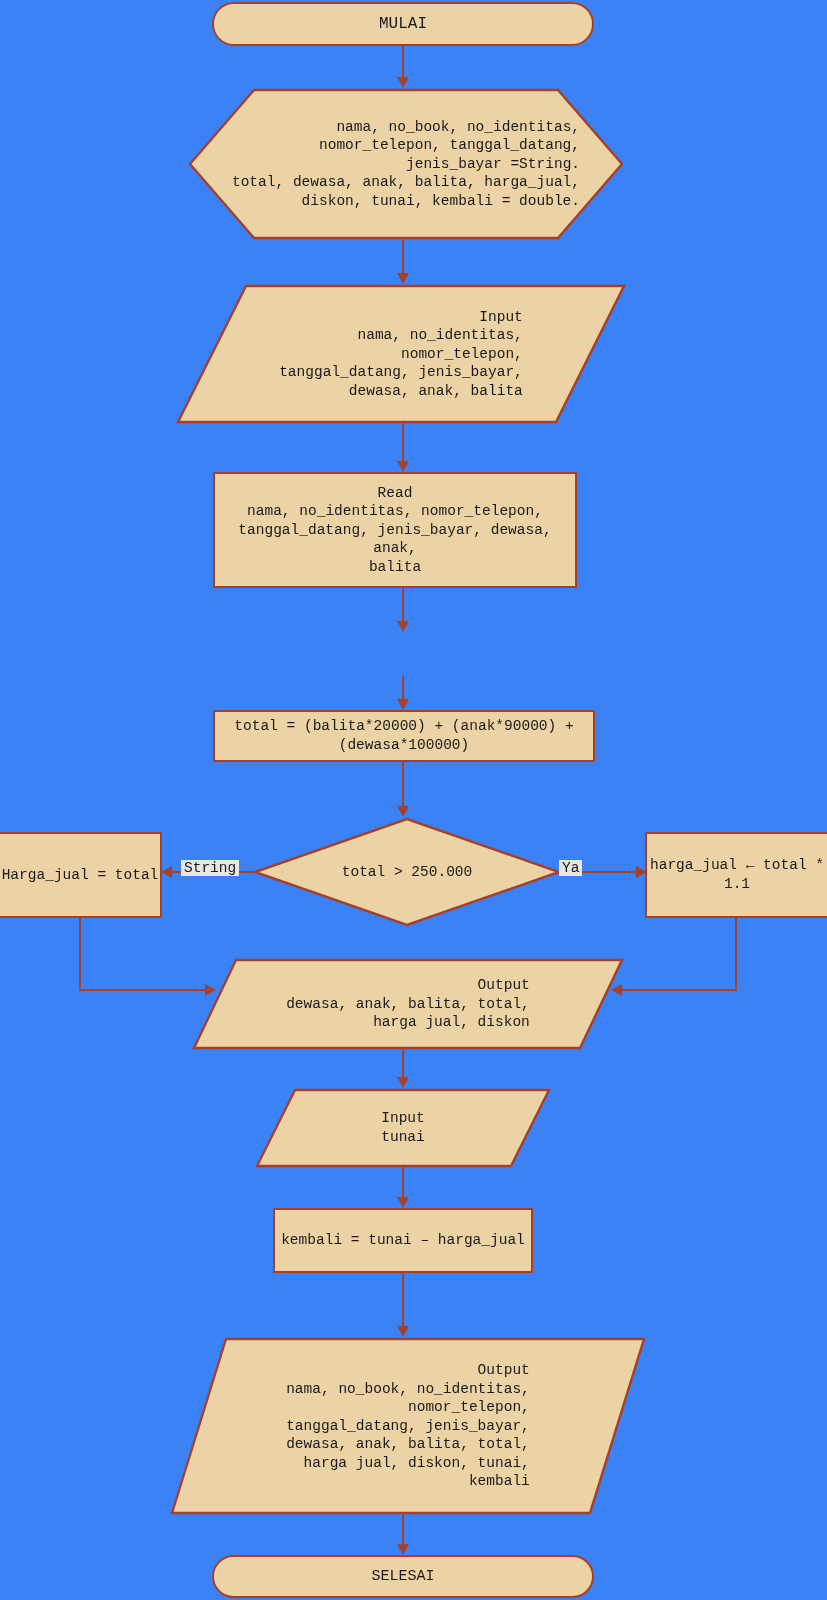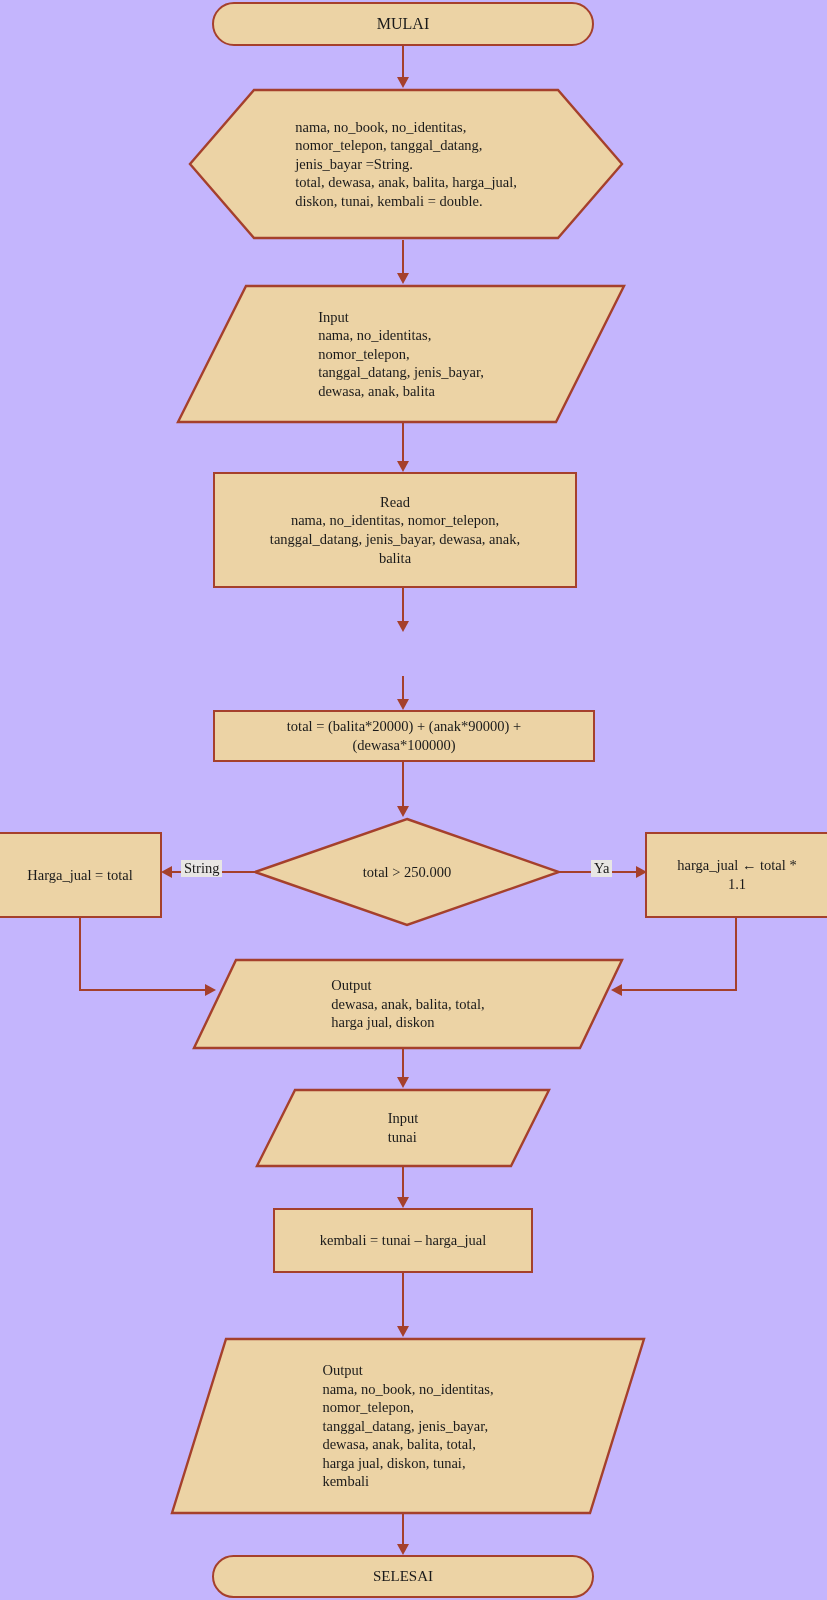--- a/index.html
+++ b/index.html
@@ -4,22 +4,22 @@
 <style>
   html, body {
     margin: 0;
     padding: 0;
     background: #e8e6e4;
   }
   #canvas {
     position: relative;
     width: 827px;
     height: 1600px;
-    background: #c4b5fd;
-    font-family: Liberation Serif, serif;
+    background: #3b82f6;
+    font-family: Liberation Mono, monospace;
     overflow: hidden;
   }
   .node {
     position: absolute;
     box-sizing: border-box;
     display: flex;
     align-items: center;
     justify-content: center;
     text-align: center;
     color: #1a1a1a;
@@ -47,21 +47,21 @@
     display: block;
   }
   .shape-label {
     position: absolute;
     left: 0; top: 0;
     width: 100%;
     height: 100%;
     display: flex;
     align-items: center;
     justify-content: center;
-    text-align: left;
+    text-align: right;
     white-space: pre-line;
     color: #1a1a1a;
     line-height: 1.28;
     pointer-events: none;
   }
   .edge {
     position: absolute;
     background: #a5402c;
     z-index: 1;
   }
@@ -170,21 +170,21 @@
       <span>total &gt; 250.000</span>
     </div>
   </div>
 
   <div class="edge edge-h" style="left:170px; top:871px; width:88px;"></div>
   <div class="arrowhead arrow-left" style="left:161px; top:866px;"></div>
   <div class="edge-label" style="left:181px; top:860px; font-size:14.5px;">String</div>
 
   <div class="edge edge-h" style="left:556px; top:871px; width:82px;"></div>
   <div class="arrowhead arrow-right" style="left:636px; top:866px;"></div>
-  <div class="edge-label" style="left:591px; top:860px; font-size:14.5px;">Ya</div>
+  <div class="edge-label" style="left:559px; top:860px; font-size:14.5px;">Ya</div>
 
   <div class="node fill process" style="left:-2px; top:832px; width:164px; height:86px; font-size:14.5px;">
     <span>Harga_jual = total</span>
   </div>
 
   <div class="node fill process" style="left:645px; top:832px; width:184px; height:86px; font-size:14.5px;">
     <span>harga_jual ← total *
 1.1</span>
   </div>
 

